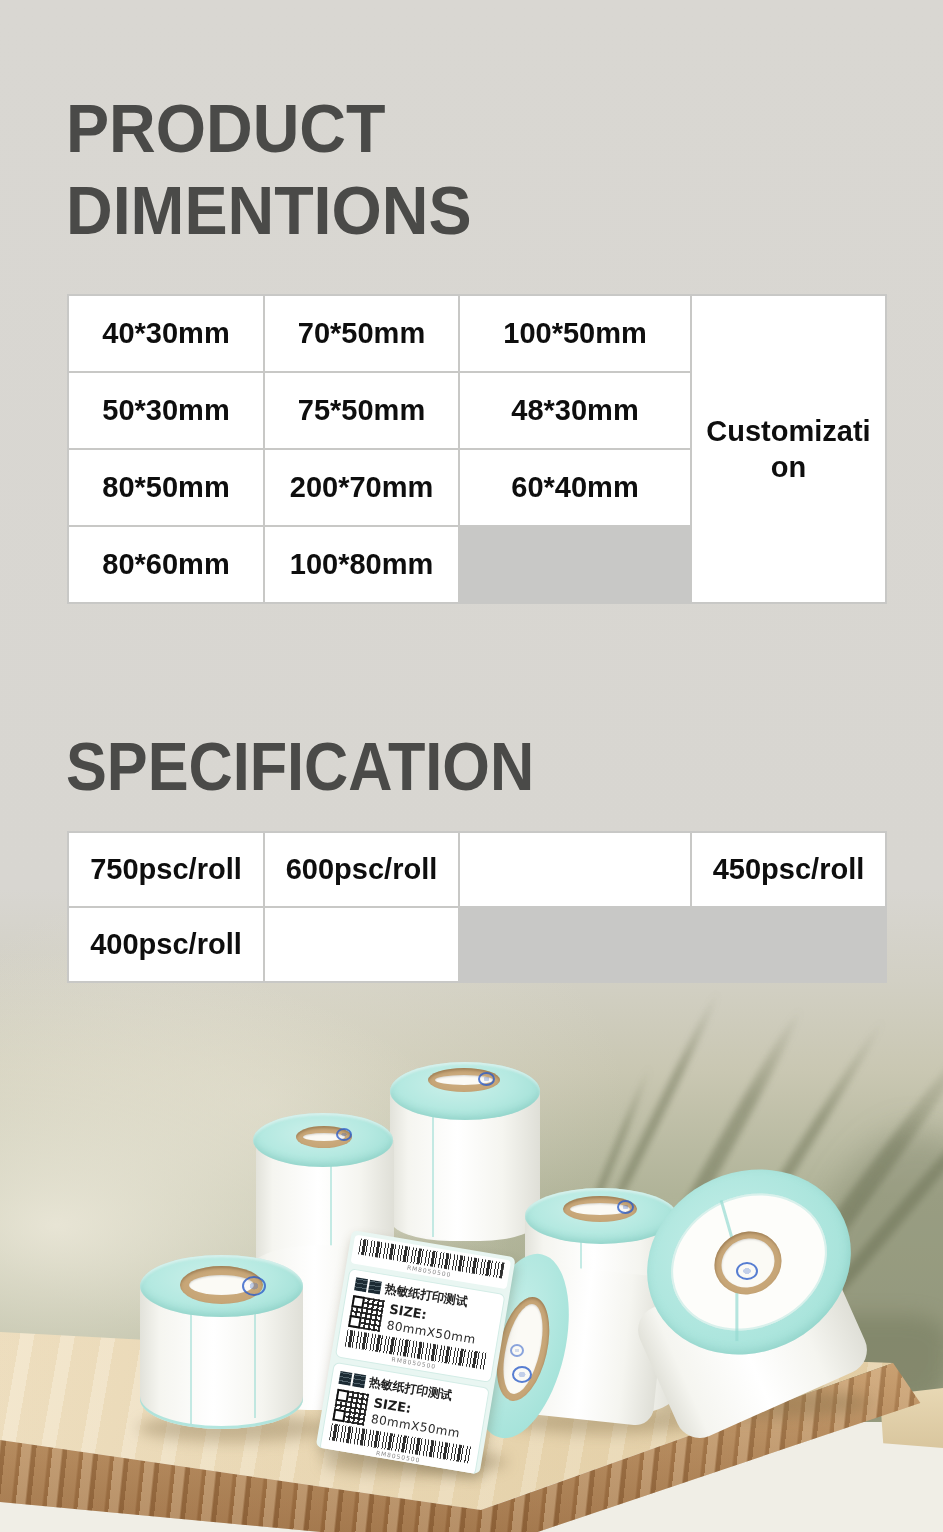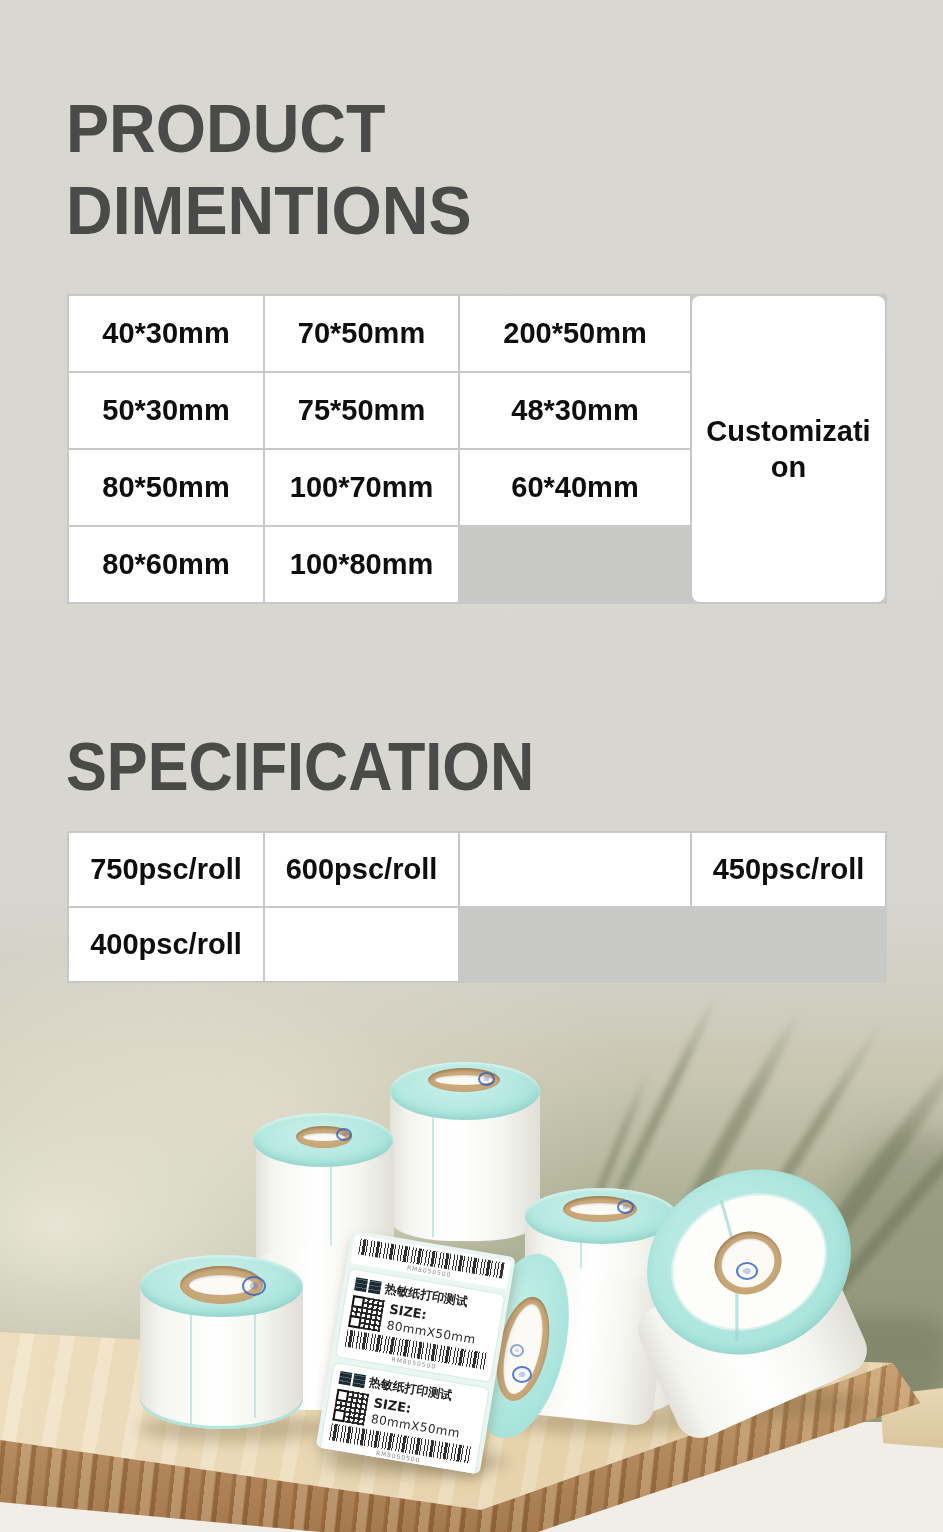--- a/index.html
+++ b/index.html
@@ -15,21 +15,21 @@
   
   .h-title{position:absolute;margin:0;color:#4a4a48;font-weight:700;line-height:1.2;transform-origin:0 0;}
   .h-dims{left:66px;top:88px;width:430px;font-size:68px;transform:scaleX(.95);}
   .h-spec{left:66px;top:726px;font-size:68px;transform:scaleX(.90);white-space:nowrap;}
   
   .tbl{position:absolute;display:grid;gap:2px;padding:2px;background:#c8c8c6;}
   .tbl .cell{background:#fff;display:flex;align-items:center;justify-content:center;
     font-weight:700;font-size:29px;color:#0e0e0e;}
   .tbl-dims{left:67px;top:294px;grid-template-columns:194px 193px 230px 193px;grid-auto-rows:75px;}
   .tbl-spec{left:67px;top:831px;grid-template-columns:194px 193px 230px 193px;grid-auto-rows:73px;}
-  .cell-custom{grid-column:4;grid-row:1 / span 4;font-size:26px;border-radius:8px;}
+  .cell-custom{grid-column:4;grid-row:1 / span 4;font-size:26px;}
   .cell-custom span{display:inline-block;width:170px;word-break:break-all;text-align:center;line-height:1.25;}
   
   .leaf{position:absolute;border-radius:50%;filter:blur(3px);
     background:linear-gradient(180deg,rgba(98,104,74,0),rgba(98,104,74,.42) 30%,rgba(98,104,74,.46) 70%,rgba(98,104,74,0));}
   .patch{position:absolute;border-radius:40%;background:rgba(100,106,78,.30);filter:blur(16px);}
   .shadow{position:absolute;border-radius:50%;background:rgba(125,105,70,.35);filter:blur(7px);}
   .rtop{position:absolute;border-radius:50%;
     background:radial-gradient(ellipse at 45% 38%,#ccf0ea,#b5e9e1 48%,#a3e0d7 78%,#94d8ce 100%);
     box-shadow:inset 0 -3px 6px rgba(125,195,185,.45), inset 0 2px 3px rgba(255,255,255,.6);}
   .rbody{position:absolute;
@@ -143,36 +143,36 @@
     <div class="cell cell-custom">
         <span>Customization</span>
       </div>
     <div class="cell">
         <span>40*30mm</span>
       </div>
     <div class="cell">
         <span>70*50mm</span>
       </div>
     <div class="cell">
-        <span>200*50mm</span>
+        <span>100*50mm</span>
       </div>
     <div class="cell">
         <span>50*30mm</span>
       </div>
     <div class="cell">
         <span>75*50mm</span>
       </div>
     <div class="cell">
         <span>48*30mm</span>
       </div>
     <div class="cell">
         <span>80*50mm</span>
       </div>
     <div class="cell">
-        <span>100*70mm</span>
+        <span>200*70mm</span>
       </div>
     <div class="cell">
         <span>60*40mm</span>
       </div>
     <div class="cell">
         <span>80*60mm</span>
       </div>
     <div class="cell">
         <span>100*80mm</span>
       </div>

